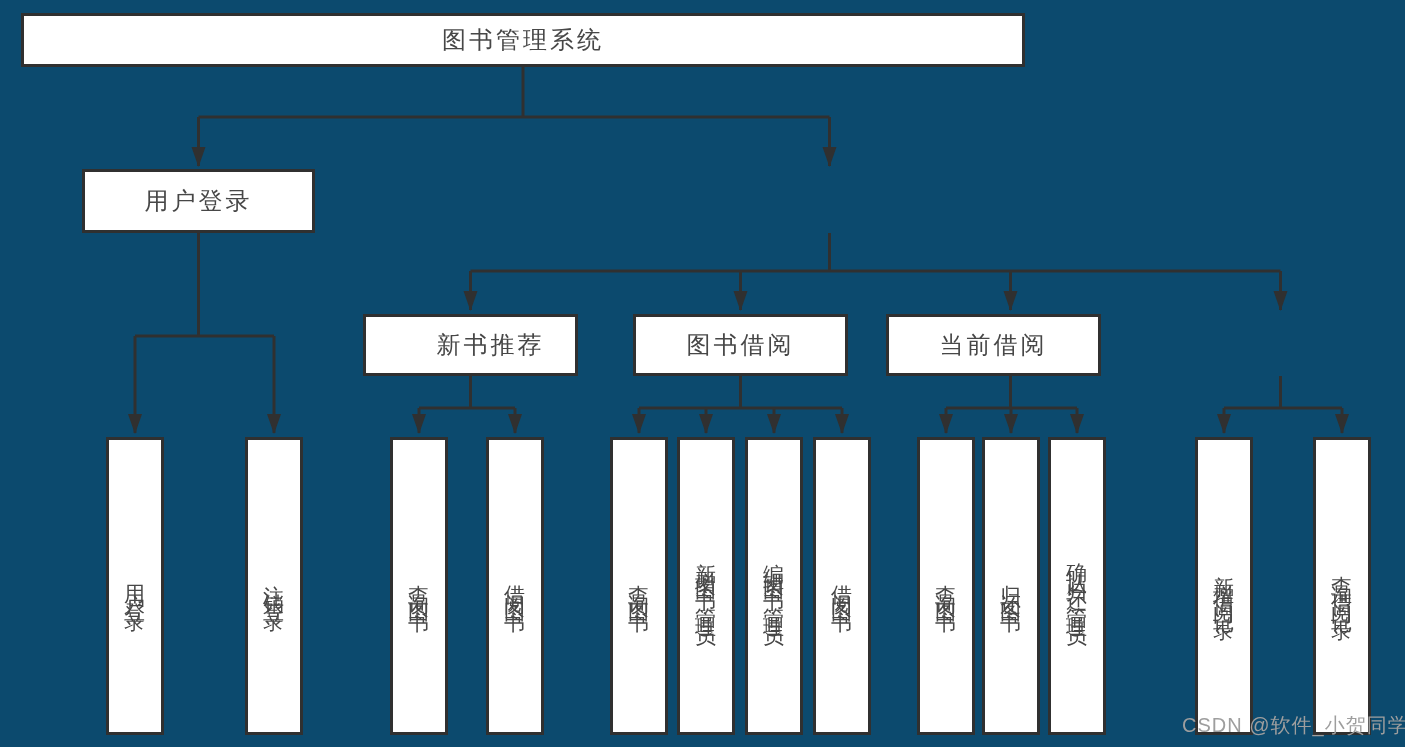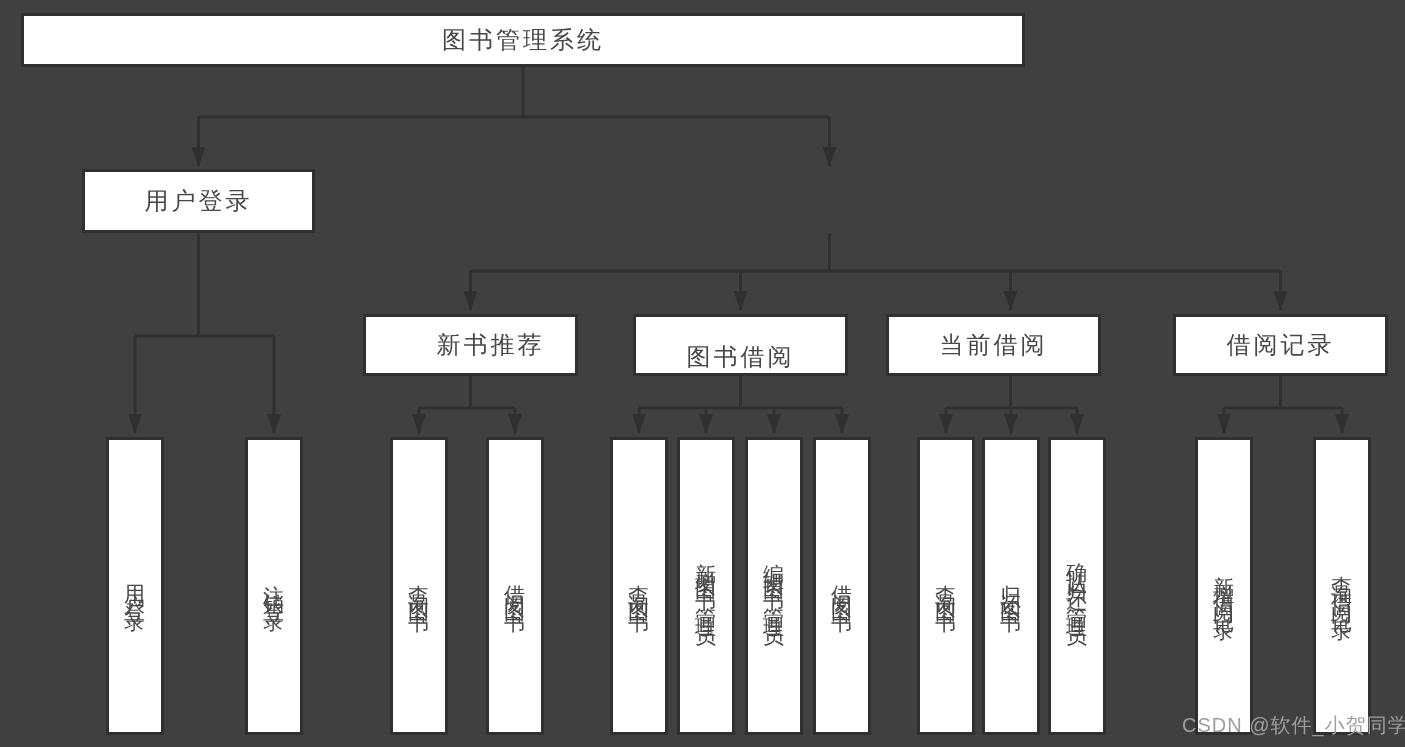--- a/index.html
+++ b/index.html
@@ -1,19 +1,19 @@
 <!DOCTYPE html>
 <html><head>
 <meta charset="utf-8">
 <style>
   html,body { margin:0; padding:0; background:#ffffff; }
   #canvas {
     position:relative;
     width:1405px; height:747px;
-    background:#404040;
+    background:#0c4a6e;
     font-family:"Liberation Sans", sans-serif;
     overflow:hidden;
   }
   #connectors { position:absolute; left:0; top:0; z-index:0; }
   .hbox {
     position:absolute; z-index:1;
     box-sizing:border-box;
     background:#ffffff;
     border:3px solid #303030;
     display:flex; align-items:center; justify-content:center;
@@ -96,28 +96,25 @@
     <span>图书管理系统</span>
   </div>
 
   <div class="hbox" style="left:82px; top:169px; width:233px; height:64px;">
     <span>用户登录</span>
   </div>
 
   <div class="hbox" style="left:363px; top:314px; width:215px; height:62px;padding-left:40px;">
     <span>新书推荐</span>
   </div>
-  <div class="hbox" style="left:633px; top:314px; width:215px; height:62px;align-items:flex-end;">
+  <div class="hbox" style="left:633px; top:314px; width:215px; height:62px;">
     <span>图书借阅</span>
   </div>
   <div class="hbox" style="left:886px; top:314px; width:215px; height:62px;">
     <span>当前借阅</span>
-  </div>
-  <div class="hbox" style="left:1173px; top:314px; width:215px; height:62px;">
-    <span>借阅记录</span>
   </div>
 
   <div class="vbox" style="left:106px;">
     <span class="vtext">用户登录</span>
   </div>
   <div class="vbox" style="left:245px;">
     <span class="vtext">注销登录</span>
   </div>
 
   <div class="vbox" style="left:390px;">

